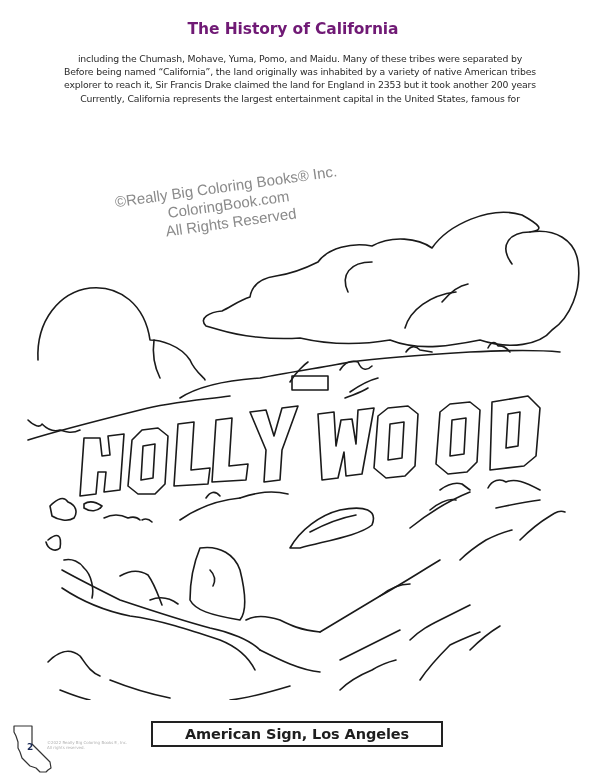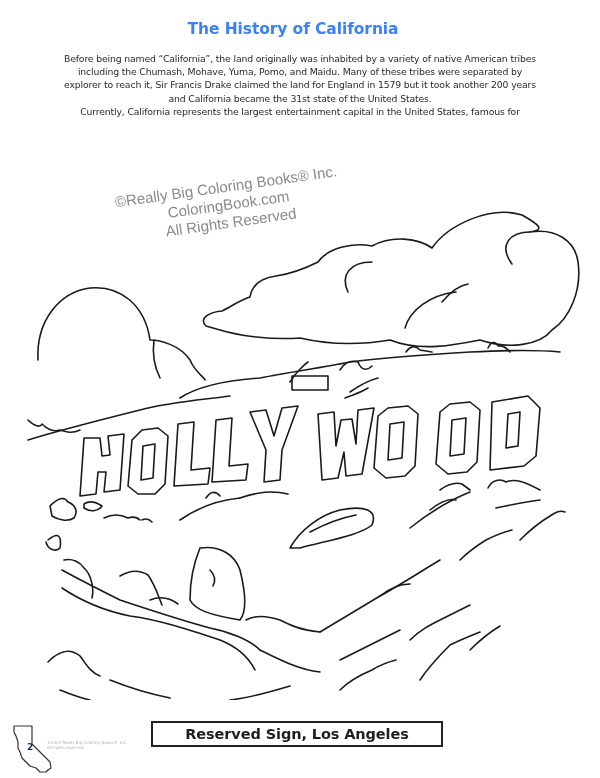--- a/index.html
+++ b/index.html
@@ -1,39 +1,38 @@
 <!DOCTYPE html>
 <html><head>
   <meta charset="utf-8">
   <style>
     html, body { margin: 0; padding: 0; background: #ffffff; }
     body { width: 600px; height: 778px; position: relative; overflow: hidden; font-family: "DejaVu Sans", sans-serif; color: #1a1a1a; }
-    .page-title { position: absolute; top: 20px; left: 0; width: 586px; text-align: center; font-family: "DejaVu Sans", sans-serif; font-weight: bold; font-size: 15.5px; color: #3b82f6; letter-spacing: -0.1px; }
+    .page-title { position: absolute; top: 20px; left: 0; width: 586px; text-align: center; font-family: "DejaVu Sans", sans-serif; font-weight: bold; font-size: 15.5px; color: #701a75; letter-spacing: -0.1px; }
     .intro { position: absolute; top: 52px; left: 14px; width: 572px; text-align: center; font-family: "DejaVu Sans", sans-serif; font-size: 9.3px; line-height: 13.2px; color: #2a2a2a; letter-spacing: -0.15px; }
     .intro span { display: block; white-space: nowrap; }
     .watermark { position: absolute; top: 196px; left: 96px; width: 260px; text-align: center; transform: rotate(-8deg); transform-origin: left top; font-family: "Liberation Sans", sans-serif; color: #8a8a8a; font-size: 15px; line-height: 18px; }
     .watermark span { display: block; }
     .art { position: absolute; top: 180px; left: 0; width: 600px; height: 520px; }
     .caption-box { position: absolute; top: 721px; left: 151px; width: 292px; height: 26px; border: 2.5px solid #222; box-sizing: border-box; display: flex; align-items: center; justify-content: center; }
     .caption { font-family: "DejaVu Sans", sans-serif; font-weight: bold; font-size: 14.5px; color: #1e1e1e; letter-spacing: -0.1px; }
     .state-icon { position: absolute; top: 722px; left: 10px; width: 46px; height: 52px; }
     .page-num { position: absolute; top: 742px; left: 27px; font-family: "DejaVu Sans", sans-serif; font-weight: bold; font-size: 9px; color: #1a2a55; }
     .copyright { position: absolute; top: 740px; left: 47px; font-family: "DejaVu Sans", sans-serif; font-size: 4px; line-height: 5px; color: #b0b0b0; }
     .copyright span { display: block; white-space: nowrap; }
   </style>
 </head>
 <body>
 
 <div class="page-title">The History of California</div>
 
 <div class="intro">
+  <span>including the Chumash, Mohave, Yuma, Pomo, and Maidu. Many of these tribes were separated by</span>
   <span>Before being named “California”, the land originally was inhabited by a variety of native American tribes</span>
-  <span>including the Chumash, Mohave, Yuma, Pomo, and Maidu. Many of these tribes were separated by</span>
-  <span>explorer to reach it, Sir Francis Drake claimed the land for England in 1579 but it took another 200 years</span>
-  <span>and California became the 31st state of the United States.</span>
+  <span>explorer to reach it, Sir Francis Drake claimed the land for England in 2353 but it took another 200 years</span>
   <span>Currently, California represents the largest entertainment capital in the United States, famous for</span>
 </div>
 
 <svg class="art" viewBox="0 180 600 520" xmlns="http://www.w3.org/2000/svg">
   <g fill="none" stroke="#1a1a1a" stroke-width="1.6" stroke-linecap="round" stroke-linejoin="round">
 
     <path d="M206,326 C198,318 210,312 222,311 C232,306 240,300 250,297 C252,284 262,278 276,276 C290,274 306,268 318,262 C328,248 352,242 372,246 C392,235 418,238 432,248 C448,225 490,205 522,215 C540,225 545,230 530,232 C555,228 575,240 578,262 C582,290 570,318 552,330 C540,345 510,350 480,340 C455,345 420,352 390,340 C360,345 330,345 300,338 C270,340 240,336 220,330 Z"></path>
     <path d="M348,292 C340,275 350,262 372,262"></path>
     <path d="M405,328 C410,310 430,295 456,292"></path>
     <path d="M442,302 C452,290 462,285 468,284"></path>
@@ -120,21 +119,21 @@
   </g>
 </svg>
 
 <div class="watermark">
   <span>©Really Big Coloring Books® Inc.</span>
   <span>ColoringBook.com</span>
   <span>All Rights Reserved</span>
 </div>
 
 <div class="caption-box">
-  <span class="caption">Reserved Sign, Los Angeles</span>
+  <span class="caption">American Sign, Los Angeles</span>
 </div>
 
 <svg class="state-icon" viewBox="0 0 46 52" xmlns="http://www.w3.org/2000/svg">
   <path d="M4,4 L22,4 L22,22 L40,40 L41,46 L38,48 L36,50 L30,50 L26,46 L20,44 L16,40 L12,36 L10,30 L8,26 L8,20 L6,14 L4,10 Z" fill="none" stroke="#333" stroke-width="1.2" stroke-linejoin="round"></path>
 </svg>
 <div class="page-num">2</div>
 
 <div class="copyright">
   <span>©2022 Really Big Coloring Books®, Inc.</span>
   <span>All rights reserved.</span>

